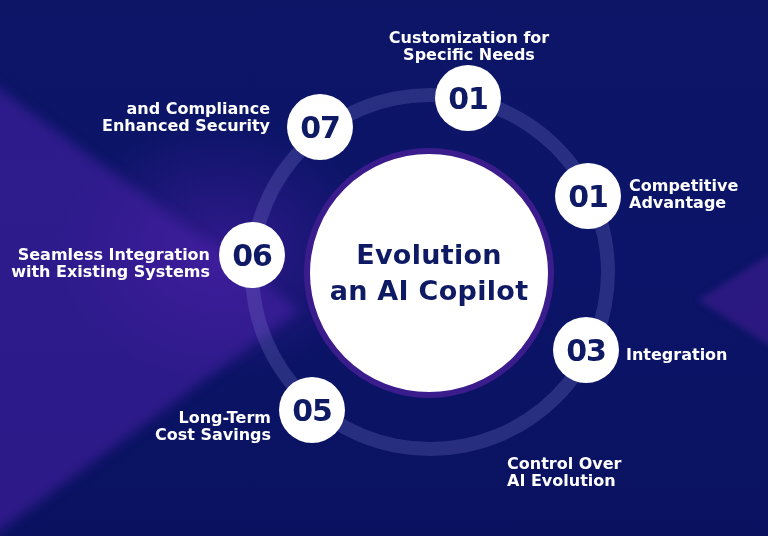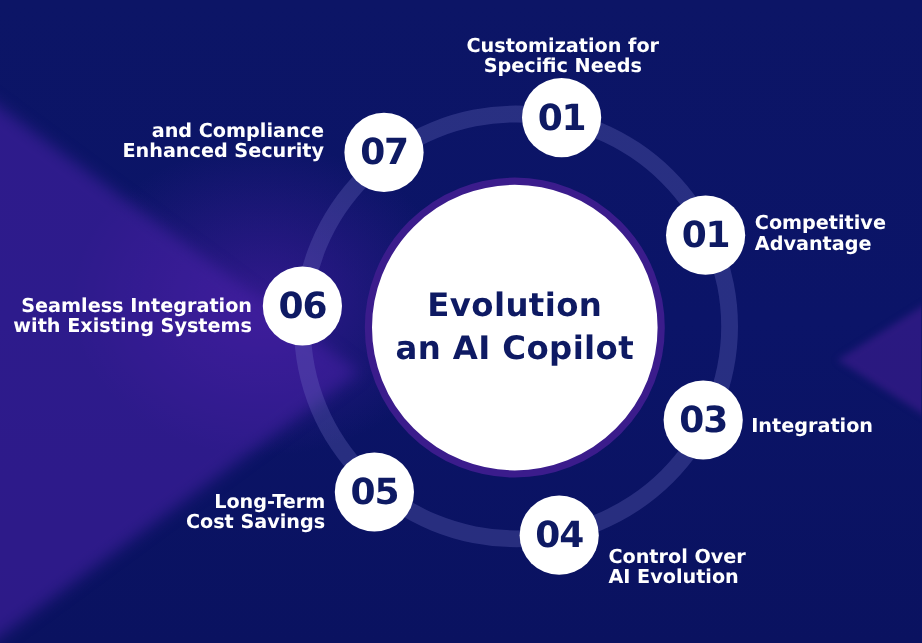--- a/index.html
+++ b/index.html
@@ -55,21 +55,20 @@
   <div class="label l" style="left:629px; top:177px;">
     <div>Competitive</div>
     <div>Advantage</div>
   </div>
 
   <div class="num" style="left:553px; top:317px;">03</div>
   <div class="label l" style="left:626px; top:346px;">
     <div>Integration</div>
   </div>
 
-  <div class="num" style="left:433px; top:413px;">04</div>
   <div class="label l" style="left:507px; top:455px;">
     <div>Control Over</div>
     <div>AI Evolution</div>
   </div>
 
   <div class="num" style="left:279px; top:377px;">05</div>
   <div class="label r" style="right:497px; top:409px;">
     <div>Long-Term</div>
     <div>Cost Savings</div>
   </div>

